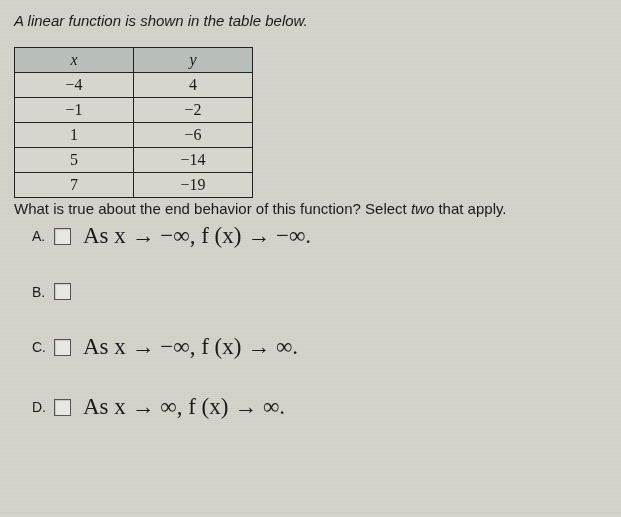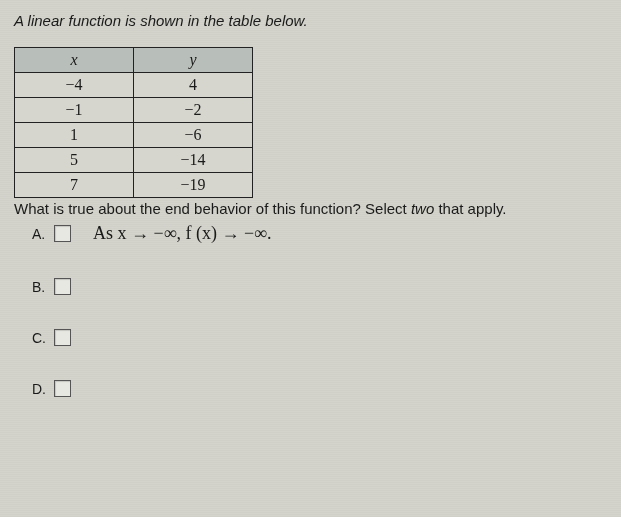--- a/index.html
+++ b/index.html
@@ -63,22 +63,22 @@
     .checkbox {
       width: 15px;
       height: 15px;
       border: 1px solid #555;
       background: #e8e8e2;
       display: inline-block;
       box-shadow: inset 1px 1px 1px rgba(0,0,0,0.15);
     }
     .math {
       font-family: "Times New Roman", serif;
-      font-size: 18px;
-      margin-left: 16px;
+      font-size: 23px;
+      margin-left: 6px;
     }
   </style>
 </head>
 <body>
 
 <div class="intro">A linear function is shown in the table below.</div>
 
 <table>
   <tbody>
       <tr>
@@ -121,20 +121,22 @@
   </div>
 
   <div class="option">
     <span class="option-letter">B.</span>
     <span class="checkbox"></span>
   </div>
 
   <div class="option">
     <span class="option-letter">C.</span>
     <span class="checkbox"></span>
+    <span class="math">As x → −∞,  f (x) → ∞.</span>
   </div>
 
   <div class="option" style="margin-bottom:0">
     <span class="option-letter">D.</span>
     <span class="checkbox"></span>
+    <span class="math">As x → ∞,  f (x) → ∞.</span>
   </div>
 
 </div>
 
 </body></html>

